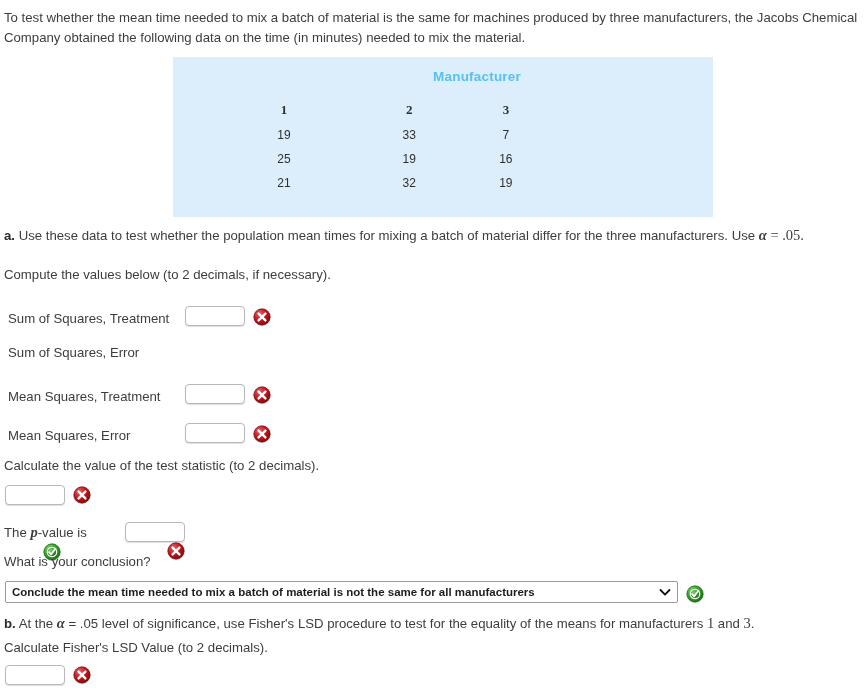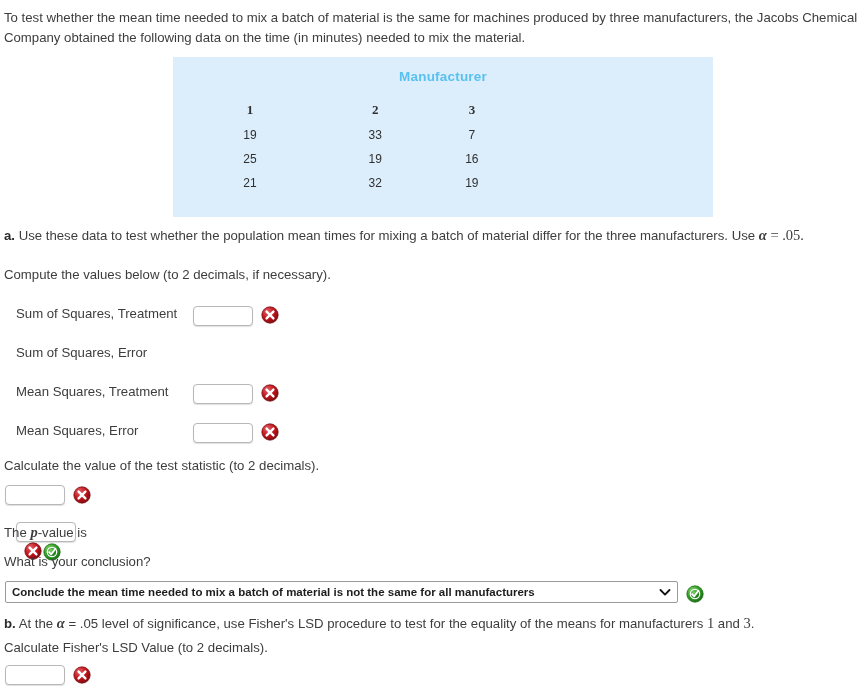--- a/index.html
+++ b/index.html
@@ -44,20 +44,21 @@
     position: absolute;
     left: 173px;
     top: 57px;
     width: 540px;
     height: 160px;
     background: #dceefc;
   }
   #data-panel table {
     width: 100%;
     border-collapse: collapse;
+    margin-left: 34px;
   }
   #data-panel .mf-title {
     text-align: center;
     font-weight: bold;
     color: #58c1ef;
     font-size: 13.5px;
     padding: 7px 0 9px 0;
     letter-spacing: .2px;
   }
   #data-panel td, #data-panel th {
@@ -84,23 +85,23 @@
   #compute-note{ top: 265px; left: 4px; }
   #stat-note   { top: 456px; left: 4px; }
   #pvalue-row  { top: 521px; left: 4px; flex-direction: column; }
   #conclusion-q{ top: 552px; left: 4px; }
   #part-b      { top: 612px; left: 4px; width: 858px; }
   #lsd-note    { top: 638px; left: 4px; }
 
   
   .field-row {
     position: absolute;
-    left: 16px;
+    left: 8px;
     display: flex;
-    align-items: flex-start;
+    align-items: flex-end;
   }
   .field-row .lbl {
     font-size: 13.2px;
     color: #3d3d3d;
     width: 177px;
     flex: 0 0 177px;
   }
   #row-sst { top: 306px; }
   #row-sse { top: 345px; flex-direction: column; }
   #row-mst { top: 384px; }

